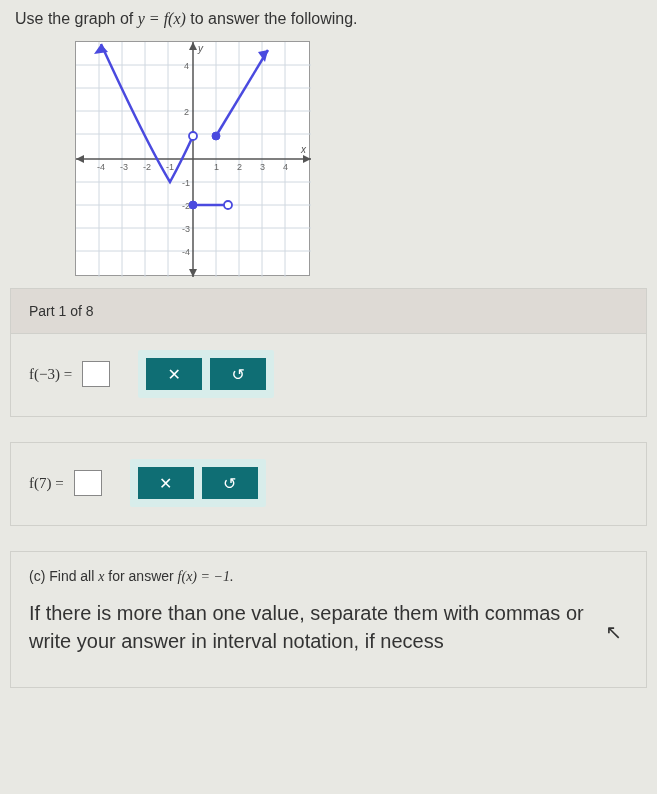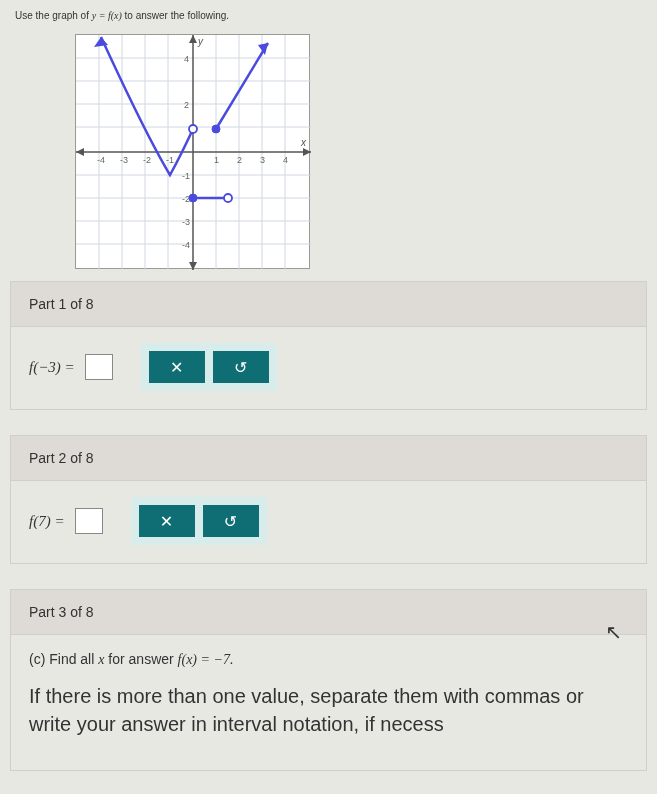--- a/index.html
+++ b/index.html
@@ -7,21 +7,21 @@
       font-family: Arial, sans-serif;
       background: #e8e8e3;
       width: 657px;
       height: 794px;
       overflow: hidden;
       font-size: 14px;
       color: #333;
     }
     .instruction {
       padding: 10px 0 5px 15px;
-      font-size: 10px;
+      font-size: 16px;
     }
     .graph-container {
       background: #fff;
       border: 1px solid #999;
       margin: 8px 0 12px 75px;
       width: 235px;
       height: 235px;
       position: relative;
     }
     .part-block {
@@ -49,21 +49,20 @@
       font-style: italic;
     }
     .answer-line {
       display: flex;
       align-items: center;
       gap: 10px;
       font-size: 15px;
     }
     .answer-line .eq {
       font-family: 'Times New Roman', serif;
-      font-style: italic;
     }
     .input-box {
       display: inline-block;
       width: 28px;
       height: 26px;
       background: #fff;
       border: 1px solid #888;
       vertical-align: middle;
     }
     .btn-group {
@@ -189,44 +188,42 @@
         </button>
         <button class="btn">
           <span>↺</span>
         </button>
       </span>
     </div>
   </div>
 </div>
 
 <div class="part-block">
-  <div class="part-header">Part 2 of 8</div>
   <div class="part-body">
     <div class="answer-line">
       <span class="eq">f(7) =</span>
       <span class="input-box"></span>
       <span class="btn-group">
         <button class="btn">
           <span>✕</span>
         </button>
         <button class="btn">
           <span>↺</span>
         </button>
       </span>
     </div>
   </div>
 </div>
 
 <span class="cursor-icon">↖</span>
 
 <div class="part-block" style="margin-bottom:0;">
-  <div class="part-header">Part 3 of 8</div>
   <div class="part-body">
     <div class="prompt-line">
       <span>(c) Find all </span>
       <span class="math">x</span>
       <span> for answer </span>
-      <span class="math">f(x) = −7.</span>
+      <span class="math">f(x) = −1.</span>
     </div>
     <div class="desc-line">If there is more than one value, separate them with commas or write your answer in interval notation, if necess</div>
 
   </div>
 </div>
 
 </body></html>

